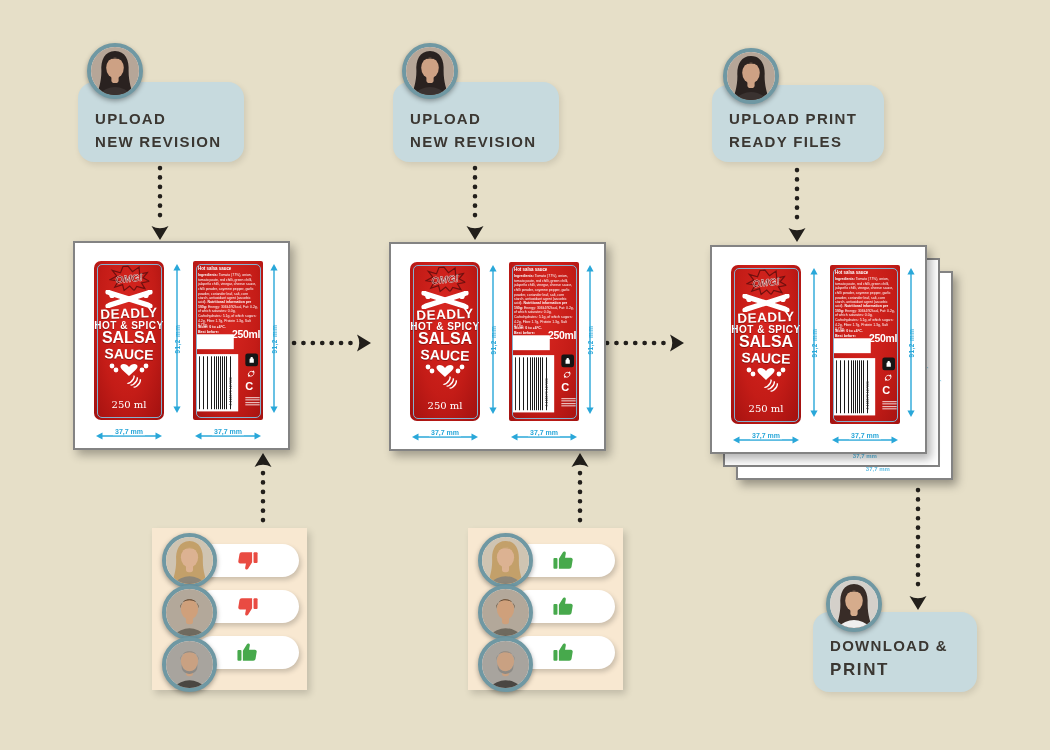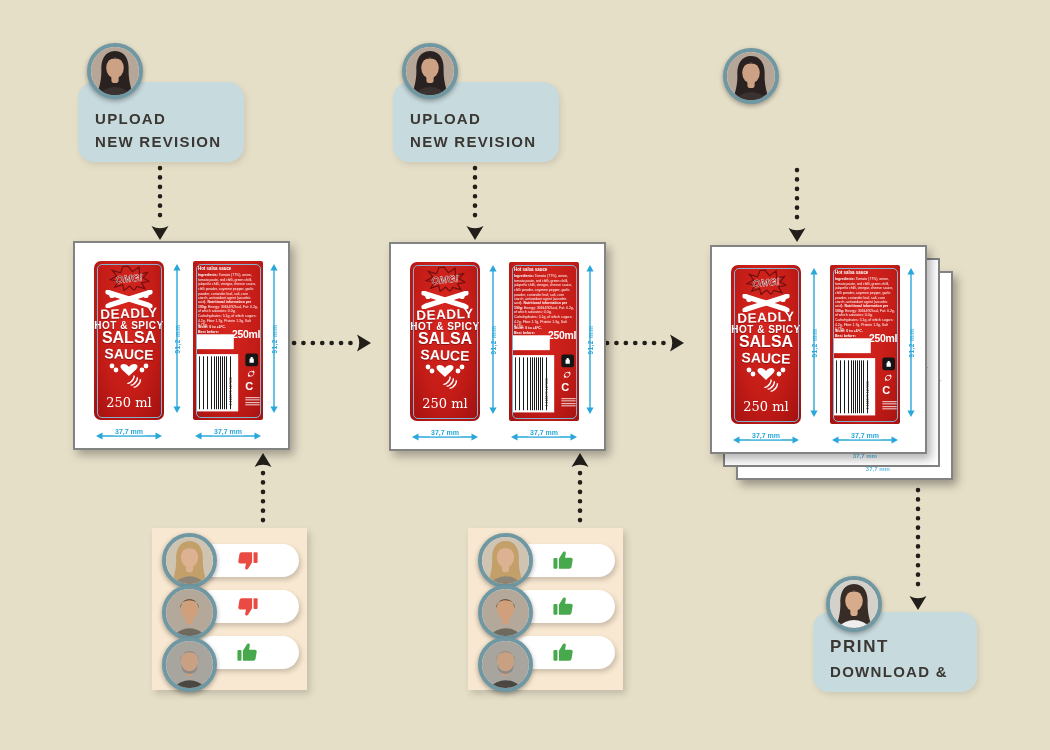--- a/index.html
+++ b/index.html
@@ -75,21 +75,21 @@
   .fl-line { position:absolute; width:100%; text-align:center; color:#fff; font-weight:800;
              text-shadow: 0 1px 0 rgba(90,8,8,.55); line-height:1; }
   .fl-1 { top:46px; font-size:13.5px; transform:rotate(-2deg); letter-spacing:.5px; }
   .fl-2 { top:60px; font-size:10px; letter-spacing:.5px; }
   .fl-3 { top:69px; font-size:16px; }
   .fl-4 { top:86px; font-size:14px; transform:rotate(2deg); }
   .bones-bottom { position:absolute; top:101px; left:14px; }
   .squig { position:absolute; top:114px; left:36px; color:#fff; font-weight:800;
            font-style:italic; font-size:11px; transform:rotate(30deg); }
   .fl-vol { position:absolute; bottom:10px; width:100%; text-align:center; color:#fff;
-            font-family:"DejaVu Serif", serif; font-size:13px; }
+            font-family:"DejaVu Serif", serif; font-size:10px; }
 
   
   .dimv-wrap { position:absolute; width:12px; height:149px; top:21px; }
   .dimv1 { left:96px; }
   .dimv2 { left:193px; }
   .dimv-label {
     position:absolute; top:50%; left:50%;
     transform: translate(-50%,-50%) rotate(-90deg);
     color:#29a7d9; font-size:6.5px; font-weight:bold; white-space:nowrap; letter-spacing:.4px;
   }
@@ -169,20 +169,24 @@
       <svg viewBox="0 0 60 60">
         <rect width="60" height="60" fill="#b6a698"></rect>
         <path d="M30,5 C17,5 12,17 13,30 C13,44 9,54 7,60 L53,60 C51,54 47,44 47,30 C48,17 43,5 30,5 Z" fill="#2a2220"></path>
         <path d="M8,60 Q30,40 52,60 Z" fill="#3a3230"></path>
         <rect x="25.5" y="33" width="9" height="12" rx="3.5" fill="#cda184"></rect>
         <ellipse cx="30" cy="26" rx="11" ry="13" fill="#cda184"></ellipse>
         <path d="M18,25 C17,11 43,11 42,25 C40,16 36,13 30,13 C24,13 20,16 18,25 Z" fill="#2a2220"></path>
       </svg>
     </div>
 
+  <div class="badge" id="badge3">
+    <div class="badge-line">UPLOAD PRINT</div>
+    <div class="badge-line">READY FILES</div>
+  </div>
   <div class="avatar av-lg" id="avatar3">
       <svg viewBox="0 0 60 60">
         <rect width="60" height="60" fill="#b6a698"></rect>
         <path d="M30,5 C17,5 12,17 13,30 C13,44 9,54 7,60 L53,60 C51,54 47,44 47,30 C48,17 43,5 30,5 Z" fill="#2a2220"></path>
         <path d="M8,60 Q30,40 52,60 Z" fill="#3a3230"></path>
         <rect x="25.5" y="33" width="9" height="12" rx="3.5" fill="#cda184"></rect>
         <ellipse cx="30" cy="26" rx="11" ry="13" fill="#cda184"></ellipse>
         <path d="M18,25 C17,11 43,11 42,25 C40,16 36,13 30,13 C24,13 20,16 18,25 Z" fill="#2a2220"></path>
       </svg>
     </div>
@@ -669,22 +673,22 @@
           <path d="M8,60 Q30,40 52,60 Z" fill="#4a4642"></path>
           <rect x="25.5" y="33" width="9" height="12" rx="3.5" fill="#c9a182"></rect>
           <ellipse cx="30" cy="26" rx="11" ry="13" fill="#c9a182"></ellipse>
           <path d="M18,25 C17,11 43,11 42,25 C40,16 36,13 30,13 C24,13 20,16 18,25 Z" fill="#8d8a85"></path>
           <path d="M20,28 C20,42 40,42 40,28 L40,33 C40,45 20,45 20,33 Z" fill="#8d8a85"></path>
         </svg>
       </div>
   </div>
 
   <div class="badge" id="badge-dl">
+    <div class="badge-line">DOWNLOAD &amp;</div>
     <div class="badge-line dl2">PRINT</div>
-    <div class="badge-line">DOWNLOAD &amp;</div>
   </div>
   <div class="avatar" id="avatar-dl">
       <svg viewBox="0 0 60 60">
         <rect width="60" height="60" fill="#d4d0ca"></rect>
         <path d="M30,5 C17,5 12,17 13,30 C13,44 9,54 7,60 L53,60 C51,54 47,44 47,30 C48,17 43,5 30,5 Z" fill="#382c27"></path>
         <path d="M8,60 Q30,40 52,60 Z" fill="#efefef"></path>
         <rect x="25.5" y="33" width="9" height="12" rx="3.5" fill="#d6ac8c"></rect>
         <ellipse cx="30" cy="26" rx="11" ry="13" fill="#d6ac8c"></ellipse>
         <path d="M18,25 C17,11 43,11 42,25 C40,16 36,13 30,13 C24,13 20,16 18,25 Z" fill="#382c27"></path>
       </svg>

